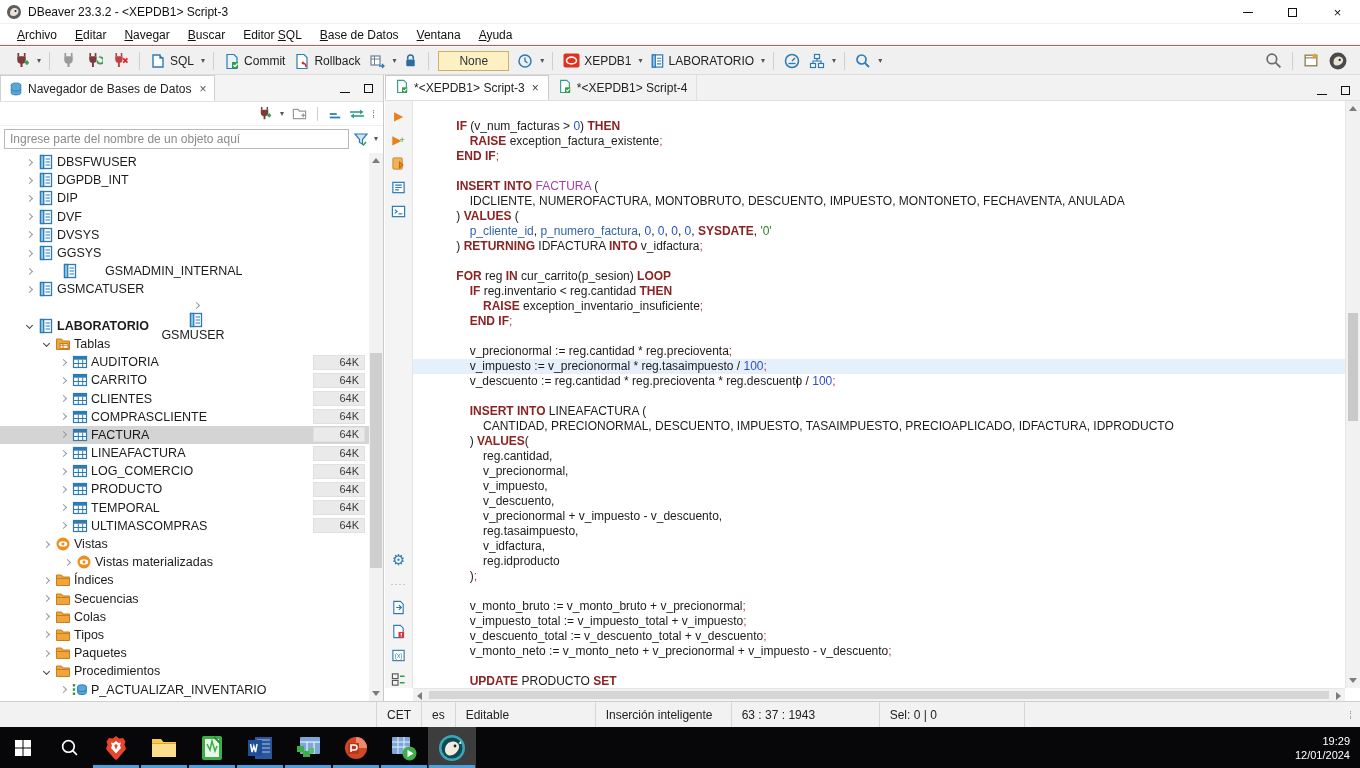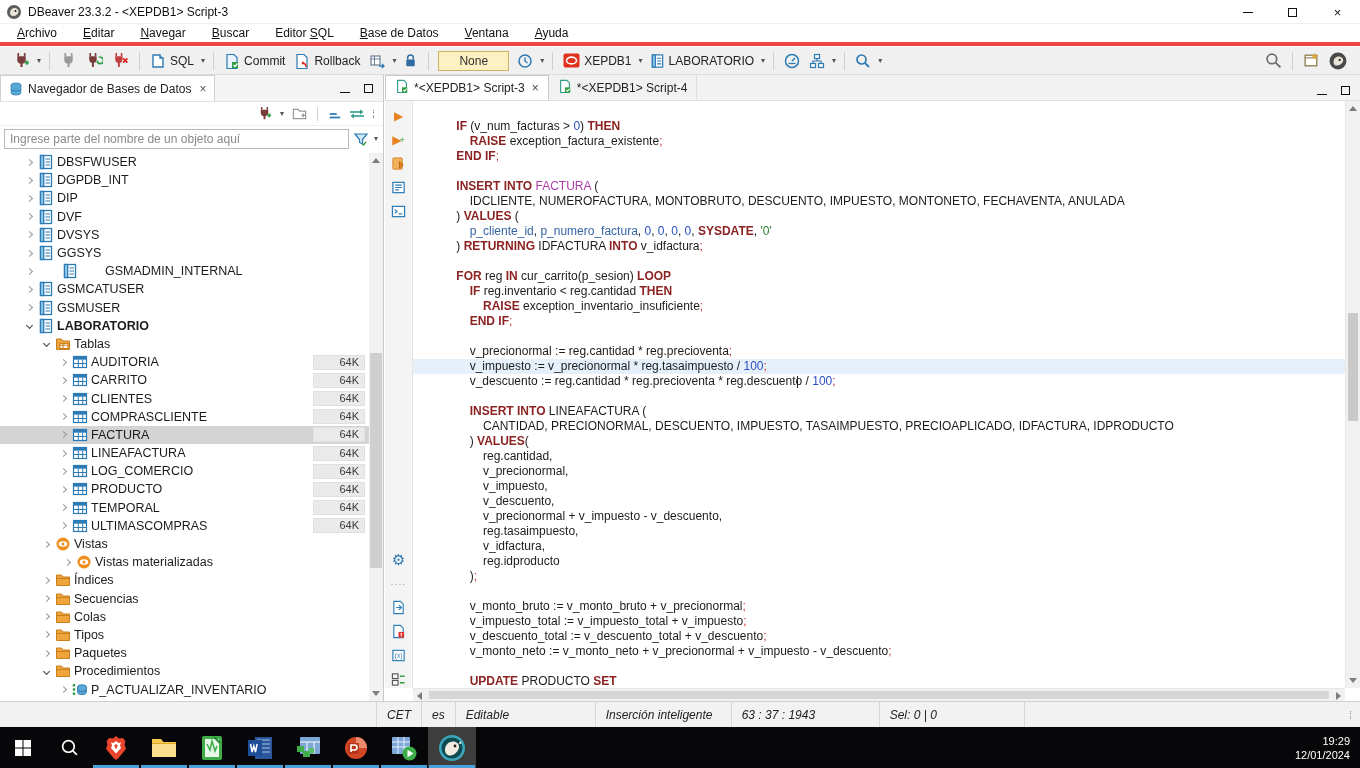--- a/index.html
+++ b/index.html
@@ -8,21 +8,21 @@
 
   
   .titlebar{position:absolute;top:0;left:0;right:0;height:24px;background:#fff;display:flex;align-items:center;padding-left:6px;border-bottom:1px solid #f0f0f0;}
   .titlebar .title{font-size:12px;color:#111;margin-left:6px;}
   .win-ctrls{position:absolute;right:0;top:0;height:24px;display:flex;}
   .win-ctrl{width:45px;height:24px;display:flex;align-items:center;justify-content:center;color:#111;font-size:13px;}
   .bar-min{width:10px;height:1px;background:#111;display:inline-block;}
   .box-max{width:9px;height:9px;border:1px solid #111;display:inline-block;}
 
   
-  .menubar{position:absolute;top:24px;left:0;right:0;height:22px;background:#fff;display:flex;align-items:center;padding-left:8px;border-bottom:4px solid #ef4444;gap:8px;}
+  .menubar{position:absolute;top:24px;left:0;right:0;height:22px;background:#fff;display:flex;align-items:center;padding-left:8px;border-bottom:1px solid #ef4444;}
   .menu-item{font-size:12px;color:#111;padding:2px 9px;cursor:default;}
   .menu-item u{text-decoration:underline;}
 
   
   .toolbar{position:absolute;top:47px;left:0;right:0;height:28px;background:#f0f0f0;border-bottom:1px solid #dcdcdc;display:flex;align-items:center;padding:0 6px;}
   .tgroup{display:flex;align-items:center;gap:3px;padding:0 4px;}
   .tsep{width:1px;height:18px;background:#cfcfcf;margin:0 3px;}
   .tbtn{display:flex;align-items:center;gap:4px;padding:2px 3px;border-radius:2px;font-size:12px;color:#222;}
   .drop{font-size:8px;color:#555;padding:0 1px;}
   .tspacer{flex:1;}
@@ -76,21 +76,21 @@
   .vscroll{position:absolute;right:0;top:0;width:15px;bottom:13px;background:#f1f1f1;border-left:1px solid #e6e6e6;}
   .vscroll .thumb{position:absolute;left:2px;right:2px;top:212px;height:108px;background:#c9c9c9;}
   .hscroll{position:absolute;left:28px;right:15px;bottom:0;height:13px;background:#f1f1f1;border-top:1px solid #e6e6e6;}
   .harr{position:absolute;top:3px;width:0;height:0;border-top:4px solid transparent;border-bottom:4px solid transparent;}
   .harr.lf{left:4px;border-right:5px solid #7c7c7c;}
   .harr.rt{right:4px;border-left:5px solid #7c7c7c;}
   .hthumb{position:absolute;left:16px;right:16px;top:2px;bottom:2px;background:#d6d6d6;}
 
   
   .statusbar{position:absolute;left:0;bottom:41px;right:0;height:26px;background:#f2f2f2;border-top:1px solid #cfcfcf;display:flex;align-items:stretch;font-size:12px;color:#222;}
-  .scell{display:flex;align-items:center;padding:0 10px;border-right:1px solid #d7d7d7;font-style:italic;}
+  .scell{display:flex;align-items:center;padding:0 10px;border-right:1px solid #d7d7d7;}
   .sspacer{width:377px;border-right:1px solid #d7d7d7;}
   .sflex{flex:1;}
   .sdots{display:flex;align-items:center;padding:0 8px;color:#9a9a9a;font-size:11px;}
 
   
   .taskbar{position:absolute;left:0;bottom:0;right:0;height:41px;background:#070709;display:flex;align-items:stretch;}
   .tkbtn{width:46px;display:flex;align-items:center;justify-content:center;position:relative;}
   .tkapp{width:48px;display:flex;align-items:center;justify-content:center;position:relative;}
   .tkapp.active{background:#3d3d3d;}
   .tkapp .uline{position:absolute;left:1px;right:1px;bottom:0;height:3px;background:#4a9fdd;}
@@ -441,21 +441,21 @@
             <span class="chev">
               <i></i>
             </span>
             <span class="ticon"><svg width="16" height="16" viewBox="0 0 16 16">
                 <rect x="2.5" y="1.5" width="11" height="13" fill="#fff" stroke="#2d7bb5" stroke-width="1.3"></rect>
                 <rect x="2.5" y="1.5" width="3.2" height="13" fill="#8fc9ea" stroke="#2d7bb5" stroke-width="1.3"></rect>
                 <path d="M7.5 5h4.5M7.5 8h4.5M7.5 11h4.5" stroke="#2d7bb5" stroke-width="1.2"></path>
               </svg></span>
             <span class="tlabel">GSMCATUSER</span>
           </div>
-          <div class="trow" style="padding-left: 23px;">
+          <div class="trow" style="padding-left: 23px; flex-direction: column;">
             <span class="chev">
               <i></i>
             </span>
             <span class="ticon"><svg width="16" height="16" viewBox="0 0 16 16">
                 <rect x="2.5" y="1.5" width="11" height="13" fill="#fff" stroke="#2d7bb5" stroke-width="1.3"></rect>
                 <rect x="2.5" y="1.5" width="3.2" height="13" fill="#8fc9ea" stroke="#2d7bb5" stroke-width="1.3"></rect>
                 <path d="M7.5 5h4.5M7.5 8h4.5M7.5 11h4.5" stroke="#2d7bb5" stroke-width="1.2"></path>
               </svg></span>
             <span class="tlabel">GSMUSER</span>
           </div>

